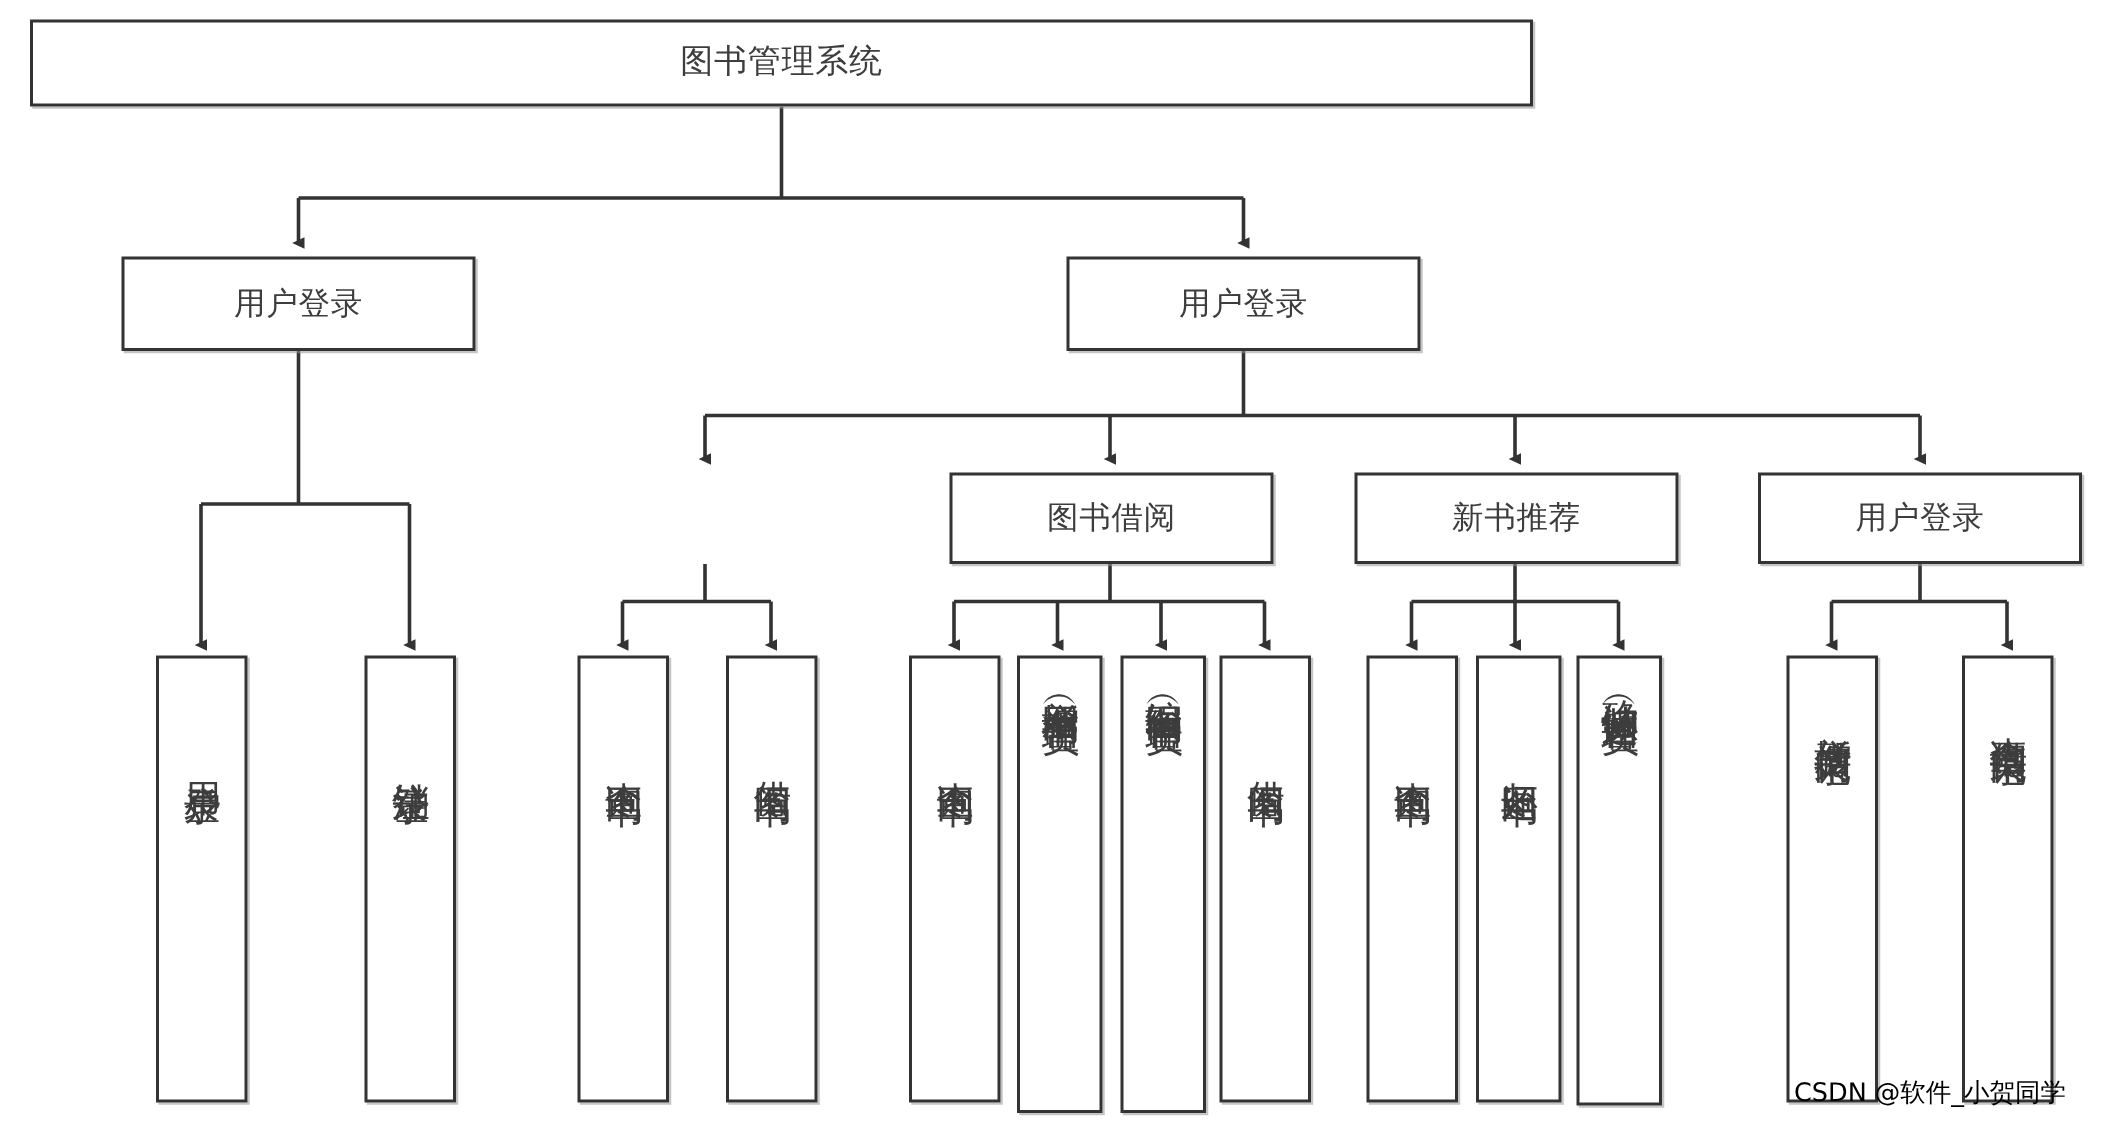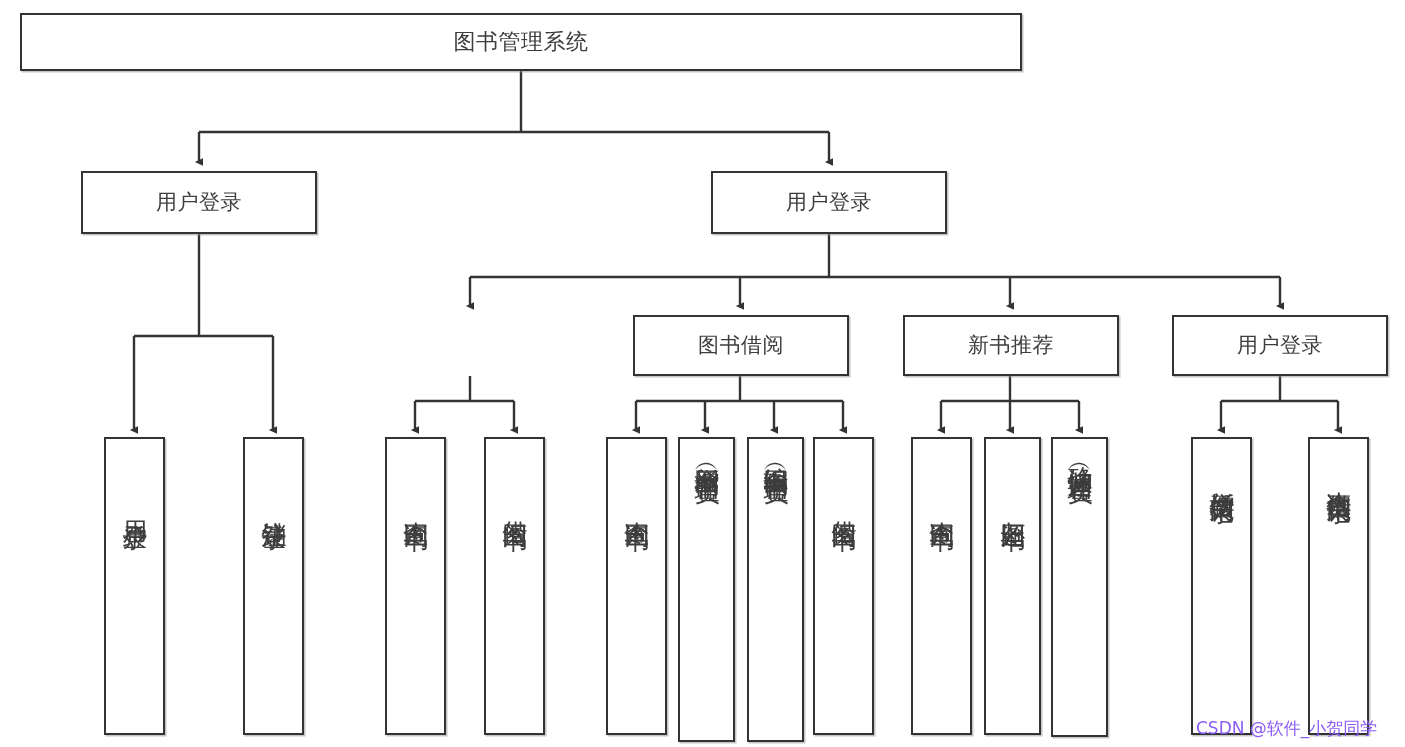--- a/index.html
+++ b/index.html
@@ -65,21 +65,21 @@
     margin-top: 56px;
   }
   .node.leaf.mid .node-label {
     margin-top: 26px;
   }
   .node.leaf.tall .node-label {
     margin-top: 2px;
   }
   .watermark {
     position: absolute;
-    color: #8b5cf6;
+    color: #000000;
     font-size: 17px;
     white-space: nowrap;
     user-select: none;
   }
 </style>
 </head>
 <body>
 
 <div id="canvas">
 

